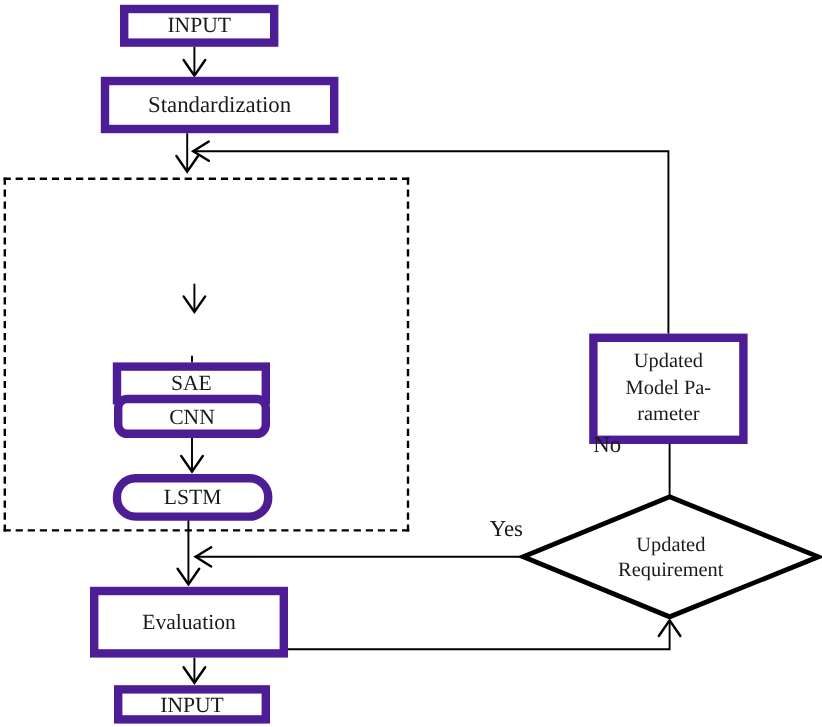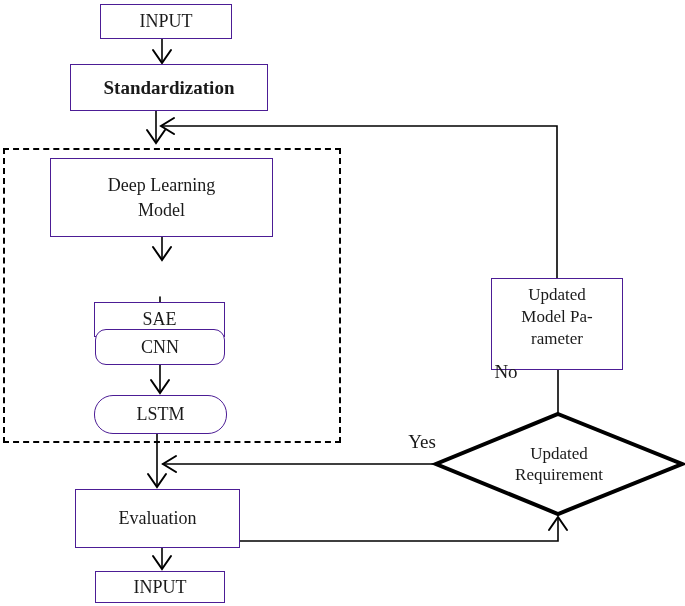--- a/index.html
+++ b/index.html
@@ -10,32 +10,32 @@
     background: #ffffff;
     font-family: "Liberation Serif", "DejaVu Serif", serif;
     color: #1a1a1a;
     overflow: hidden;
   }
   .canvas svg { position: absolute; top: 0; left: 0; }
   .node {
     position: absolute;
     box-sizing: border-box;
     background: #ffffff;
-    border: 1px solid #4c1d95;
+    border: 7px solid #4c1d95;
     display: flex;
     flex-direction: column;
     align-items: center;
     justify-content: center;
     text-align: center;
     font-size: 18px;
     line-height: 25px;
     overflow: hidden;
   }
   .n-input            { left:100px; top:4px;   width:132px; height:35px; }
-  .n-standardization  { left:70px;  top:64px;  width:198px; height:47px; font-size:19px;font-weight:bold; }
+  .n-standardization  { left:84px;  top:64px;  width:198px; height:47px; font-size:19px; }
   .n-dlm              { left:50px;  top:158px; width:223px; height:79px; }
   .n-sae              { left:94px;  top:262px; width:131px; height:35px;margin-top:40px; }
   .n-cnn              { left:95px;  top:329px; width:130px; height:36px;border-radius:11px; }
   .n-lstm             { left:94px;  top:395px; width:133px; height:39px;border-radius:19px; }
   .n-evaluation       { left:75px;  top:489px; width:165px; height:59px; }
   .n-output           { left:95px;  top:571px; width:130px; height:32px; }
   .n-updated {
     left:491px; top:278px; width:132px; height:92px;
     font-size:17px; line-height:22px;
     justify-content:flex-start; padding-top:5px;
@@ -135,24 +135,20 @@
   <div class="dashed-frame"></div>
 
   <div class="node n-input">
     <span>INPUT</span>
   </div>
 
   <div class="node n-standardization">
     <span>Standardization</span>
   </div>
 
-  <div class="node n-dlm">
-    <div>Deep Learning</div>
-    <div>Model</div>
-  </div>
 
   <div class="node n-sae">
     <span>SAE</span>
   </div>
 
   <div class="node n-cnn">
     <span>CNN</span>
   </div>
 
   <div class="node n-lstm">

